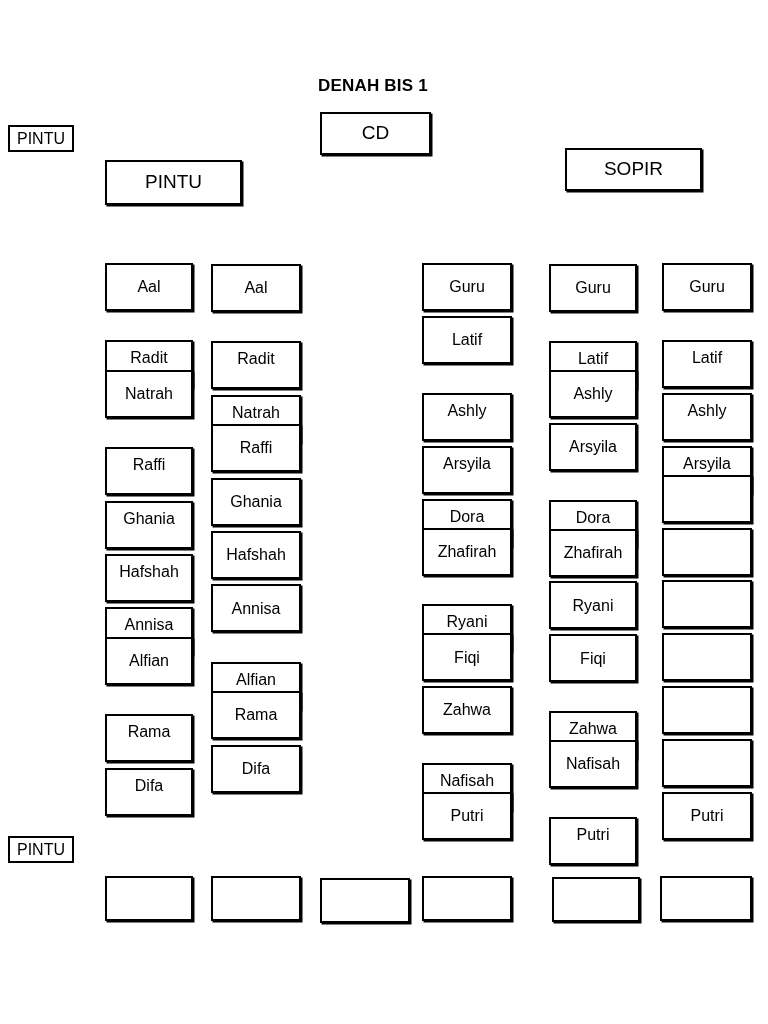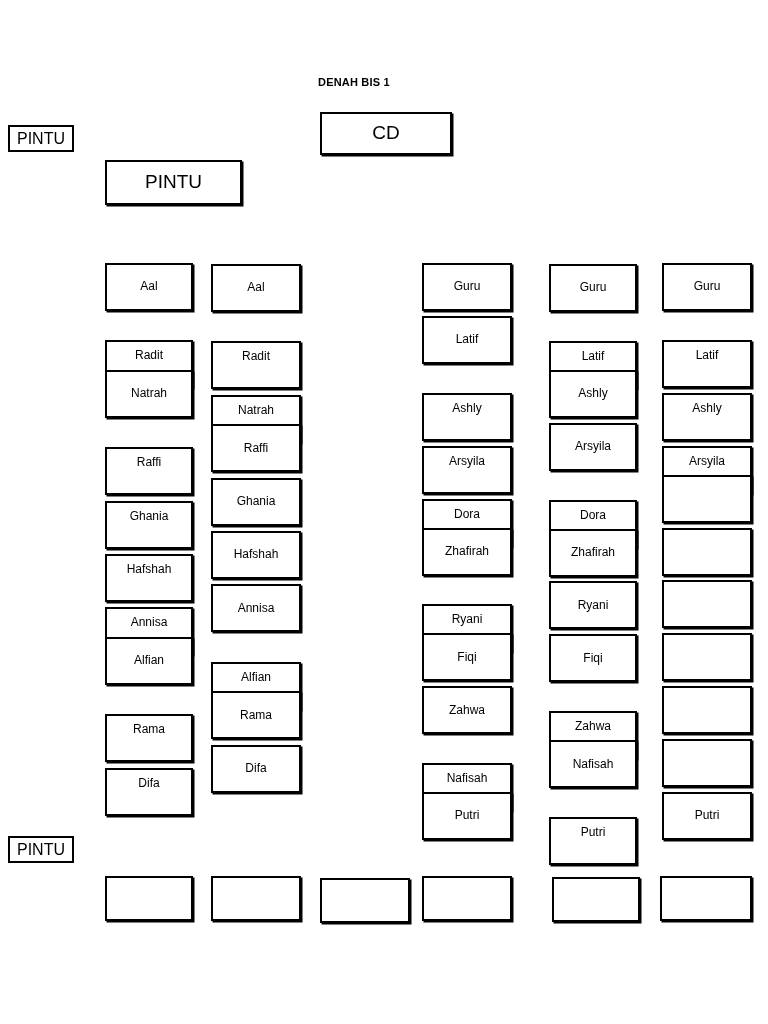--- a/index.html
+++ b/index.html
@@ -12,21 +12,21 @@
     position: relative;
     width: 768px;
     height: 1024px;
     background: #ffffff;
     font-family: "Liberation Sans", sans-serif;
     overflow: hidden;
   }
   .title {
     position: absolute;
     font-weight: bold;
-    font-size: 11px;
+    font-size: 17px;
     color: #000000;
     letter-spacing: 0.2px;
     white-space: nowrap;
   }
   
   .box {
     position: absolute;
     box-sizing: border-box;
     background: #ffffff;
     border: 2px solid #000000;
@@ -47,42 +47,43 @@
     box-shadow: none;
   }
   .label-box {
     font-size: 19px;
     font-weight: normal;
   }
   .label-box.small {
     font-size: 16px;
   }
   .seat {
-    font-size: 12px;
+    font-size: 16px;
   }
   .seat .seat-text {
     display: block;
     width: 100%;
     pointer-events: none;
   }
   
   .seat.align-top    { align-items: flex-start; padding-top: 7px; margin-top: 24px; }
   .seat.align-center { align-items: center; }
 </style>
 </head>
 <body>
 
 <div id="page">
 
   <div class="title" style="left:318px; top:76px;">DENAH BIS 1</div>
 
   <div class="box thin label-box small" style="left:8px; top:125px; width:66px; height:27px;">PINTU</div>
 
-  <div class="box heavy label-box" style="left:320px; top:112px; width:132px; height:43px;">CD</div>
-
+  <div class="box heavy label-box" style="left:320px; top:112px; width:111px; height:43px;">CD</div>
+
+  <div class="box heavy label-box" style="left:565px; top:148px; width:137px; height:43px;">SOPIR</div>
 
   <div class="box heavy label-box" style="left:105px; top:160px; width:137px; height:45px;">PINTU</div>
 
   <div class="box thin label-box small" style="left:8px; top:836px; width:66px; height:27px;">PINTU</div>
 
   <div id="seat-layer">
       <div class="box heavy seat align-center" style="left: 105px; top: 263px; width: 88px; height: 48px;">
         <span class="seat-text">Aal</span>
       </div>
       <div class="box heavy seat align-top" style="left: 105px; top: 316.4px; width: 88px; height: 48px;">

